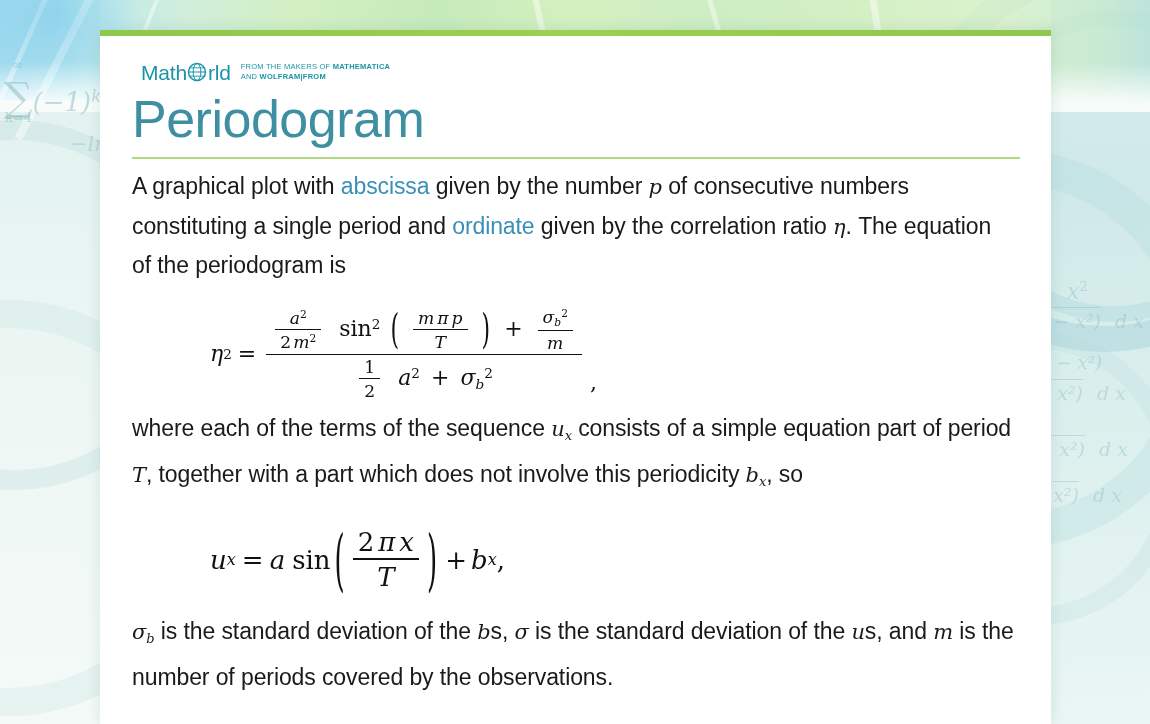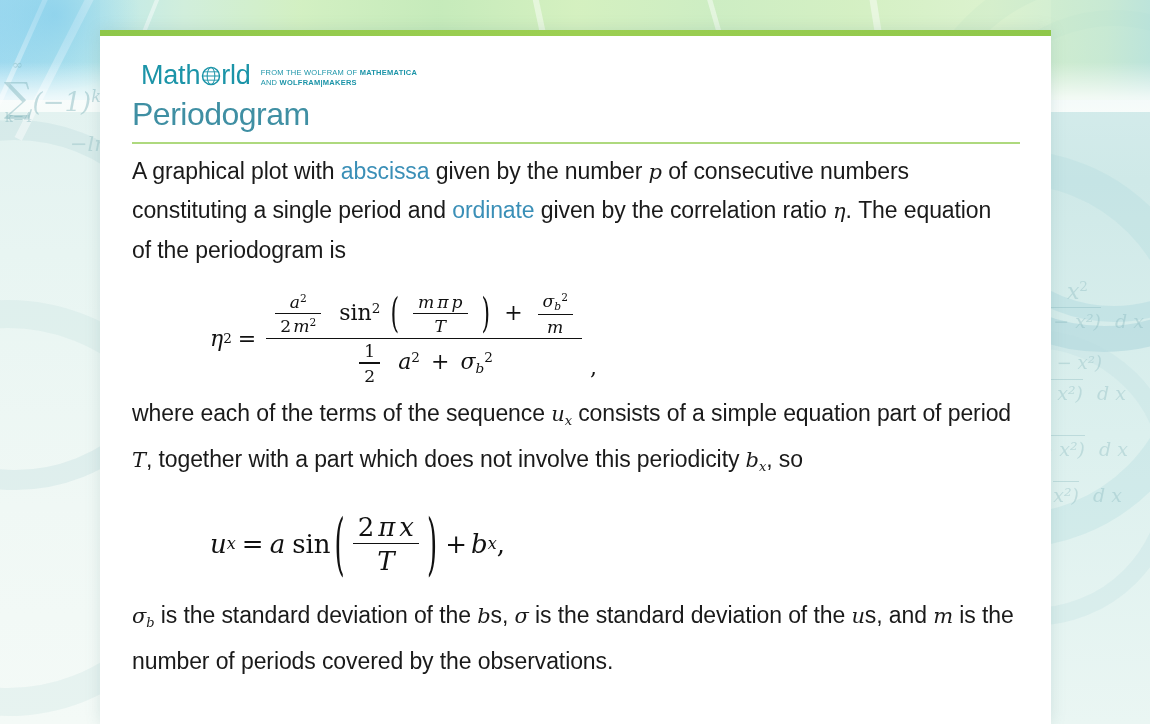--- a/index.html
+++ b/index.html
@@ -66,39 +66,39 @@
   #card-inner{padding:20px 32px 0 32px;}
 
   
   #logo{display:flex;align-items:flex-end;gap:0;padding-top:4px;}
   .logo-wolfram{
     font-family:"Liberation Sans", sans-serif;
     font-size:29px;font-weight:400;color:#58595b;letter-spacing:-0.2px;
   }
   .logo-math{
     font-family:"Liberation Sans", sans-serif;
-    font-size:27px;font-weight:400;color:#1b94a8;letter-spacing:-0.2px;
+    font-size:21px;font-weight:400;color:#1b94a8;letter-spacing:-0.2px;
     margin-left:9px;display:flex;align-items:baseline;
   }
   .globe{
     display:inline-block;width:20px;height:20px;position:relative;
     margin:0 .5px;transform:translateY(2px);
   }
   .tagline{
     margin-left:10px;margin-bottom:4px;
     font-family:"Liberation Sans", sans-serif;
     font-size:7.5px;line-height:9.5px;color:#1b94a8;
     letter-spacing:.25px;
   }
   .tagline b{font-weight:700;}
 
   
   #title{
     font-family:"Liberation Sans", sans-serif;
-    font-size:32px;font-weight:400;color:#3f8fa3;
+    font-size:52px;font-weight:400;color:#3f8fa3;
     margin:6px 0 0 0;line-height:1.08;letter-spacing:-.5px;
   }
   #title-rule{
     height:2px;background:#aed97e;margin-top:10px;width:888px;
   }
 
   
   .para{
     font-family:"Liberation Sans", sans-serif;
     font-size:23px;line-height:38.5px;color:#1a1a1a;
@@ -206,22 +206,22 @@
           <svg viewBox="0 0 24 24" width="20" height="20" aria-hidden="true">
             <circle cx="12" cy="12" r="10.2" fill="none" stroke="#1b94a8" stroke-width="1.8"></circle>
             <ellipse cx="12" cy="12" rx="4.6" ry="10.2" fill="none" stroke="#1b94a8" stroke-width="1.2"></ellipse>
             <line x1="1.8" y1="12" x2="22.2" y2="12" stroke="#1b94a8" stroke-width="1.2"></line>
             <path d="M3.2 7 H20.8 M3.2 17 H20.8" fill="none" stroke="#1b94a8" stroke-width="1.1"></path>
           </svg>
         </span>
           <span>rld</span>
       </span>
       <span class="tagline">
-        <span><span>FROM THE WOLFRAM OF </span><b>MATHEMATICA</b></span><br>
-        <span><span>AND </span><b>WOLFRAM|MAKERS</b></span>
+        <span><span>FROM THE MAKERS OF </span><b>MATHEMATICA</b></span><br>
+        <span><span>AND </span><b>WOLFRAM|FROM</b></span>
       </span>
     </div>
 
     <h1 id="title">Periodogram</h1>
     <div id="title-rule"></div>
 
     <p class="para"><span>A graphical plot with </span><a class="xref" href="#">abscissa</a><span> given by the number </span><span class="mathi">p</span><span> of consecutive numbers constituting a single period and </span><a class="xref" href="#">ordinate</a><span> given by the correlation ratio </span><span class="mathi">η</span><span>. The equation of the periodogram is</span></p>
 
     <div class="eq eq1">
       <span class="ital">η</span>

